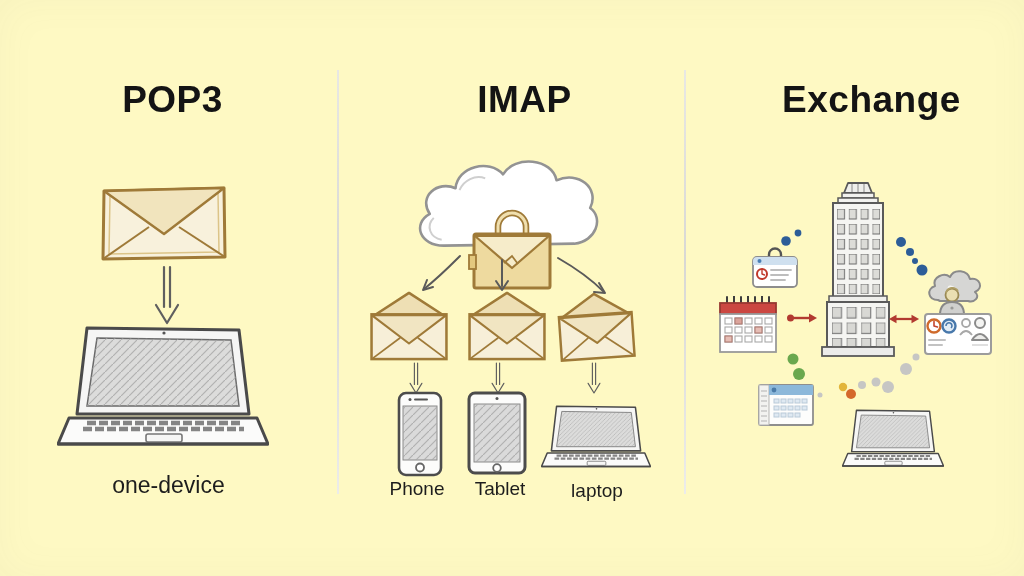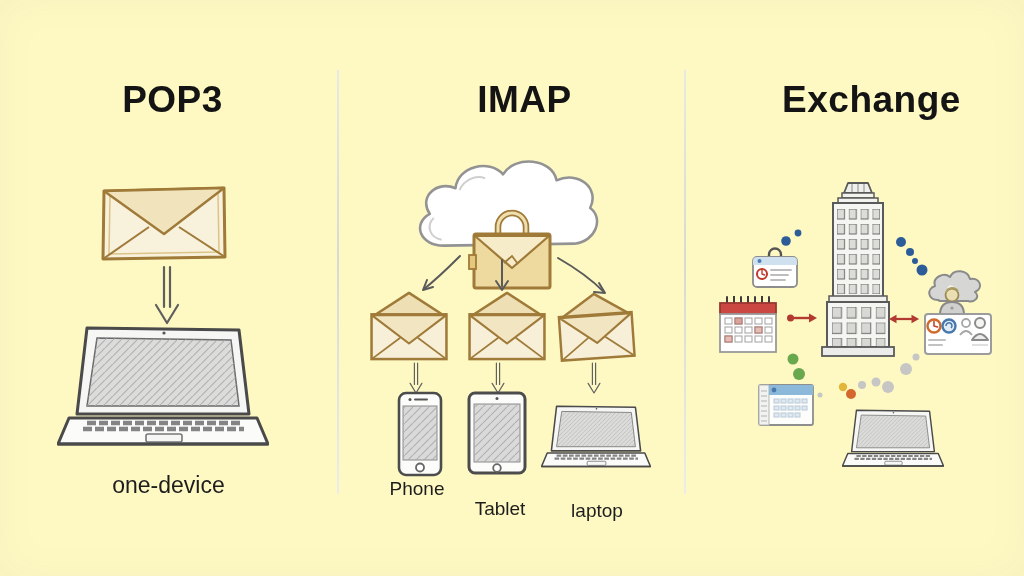--- a/index.html
+++ b/index.html
@@ -152,22 +152,22 @@
       <rect x="7" y="13" width="46" height="58" fill="url(#hatch)"></rect>
       <circle cx="30" cy="7.5" r="1.5" fill="#555"></circle>
       <circle cx="30" cy="77" r="3.8" fill="#fff" stroke="#666" stroke-width="1.8"></circle>
     </svg>
 
     <svg class="abs" style="left:541px;top:404px;" width="110" height="74" viewBox="0 0 212 142">
         <use href="#sym-laptop"></use>
       </svg>
 
     <span class="lbl" style="left:417px;top:478px;">Phone</span>
-    <span class="lbl" style="left:500px;top:478px;margin-top:20px;">Tablet</span>
-    <span class="lbl" style="left:597px;top:500px;">laptop</span>
+    <span class="lbl" style="left:500px;top:478px;">Tablet</span>
+    <span class="lbl" style="left:597px;top:480px;">laptop</span>
   </section>
 
   <section>
     <div class="title" style="left:685px;width:339px;margin-left:17px;">Exchange</div>
 
     <svg class="abs" style="left:819px;top:178px;" width="78" height="180" viewBox="0 0 78 180">
       <polygon points="29,5 49,5 53,15 25,15" fill="#efefec" stroke="#5a5a5a" stroke-width="1.8" stroke-linejoin="round"></polygon>
       <line x1="33" y1="6" x2="33" y2="14" stroke="#8a8a8a" stroke-width="1"></line>
       <line x1="39" y1="6" x2="39" y2="14" stroke="#8a8a8a" stroke-width="1"></line>
       <line x1="45" y1="6" x2="45" y2="14" stroke="#8a8a8a" stroke-width="1"></line>

